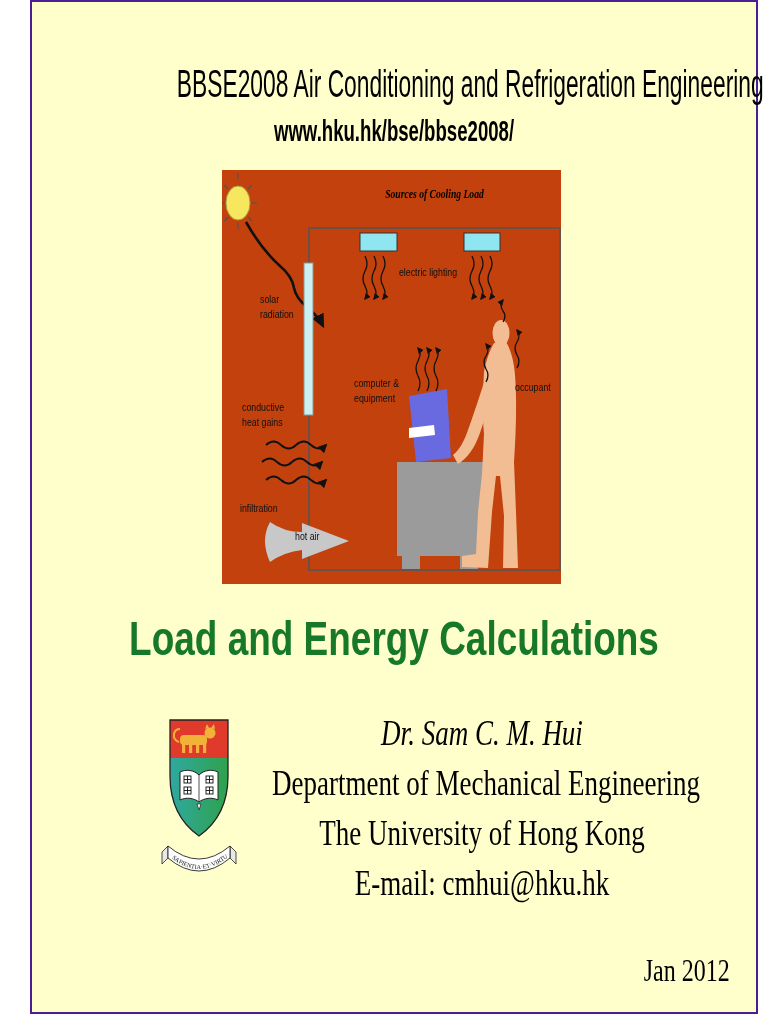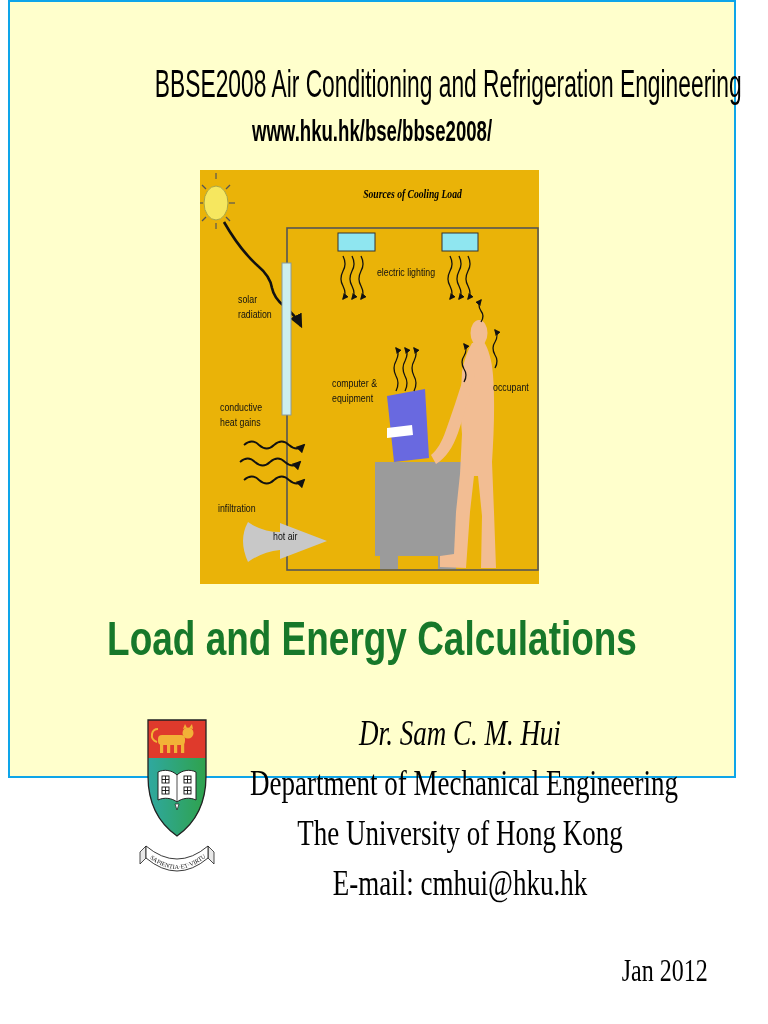--- a/index.html
+++ b/index.html
@@ -1,38 +1,38 @@
 <!DOCTYPE html>
 <html><head>
 <meta charset="utf-8">
 <style>
   html,body{margin:0;padding:0;}
   body{
     width:768px;height:1024px;position:relative;background:#ffffff;
     font-family:"Liberation Sans",sans-serif;overflow:hidden;
   }
   .slide{
-    position:absolute;left:8px;top:0;width:728px;height:778px;
-    background:#FFFFCC;border:2px solid #0ea5e9;box-sizing:border-box;
+    position:absolute;left:30px;top:0;width:728px;height:1014px;
+    background:#FFFFCC;border:2px solid #4c1d95;box-sizing:border-box;
   }
   
   .hdr-title{
     position:absolute;left:0;top:60px;width:100%;text-align:center;
     font-size:38px;line-height:44px;color:#000;white-space:nowrap;
     transform:scaleX(0.60);transform-origin:50% 50%;
   }
   .hdr-url{
     position:absolute;left:0;top:111px;width:100%;text-align:center;
     font-size:30px;line-height:36px;font-weight:bold;color:#000;white-space:nowrap;
     transform:scaleX(0.62);transform-origin:50% 50%;
   }
   
   .diagram{
     position:absolute;left:190px;top:168px;width:339px;height:414px;
-    background:#eab308;
+    background:#c2410c;
   }
   .diagram svg{position:absolute;left:0;top:0;}
   .dg-title{
     position:absolute;left:87px;top:16px;width:251px;text-align:center;
     font-family:"Liberation Serif",serif;font-style:italic;font-weight:bold;
     font-size:13px;color:#000;white-space:nowrap;
     transform:scaleX(0.74);transform-origin:50% 50%;
   }
   .dlabel{
     position:absolute;font-size:11px;line-height:15px;color:#111;

